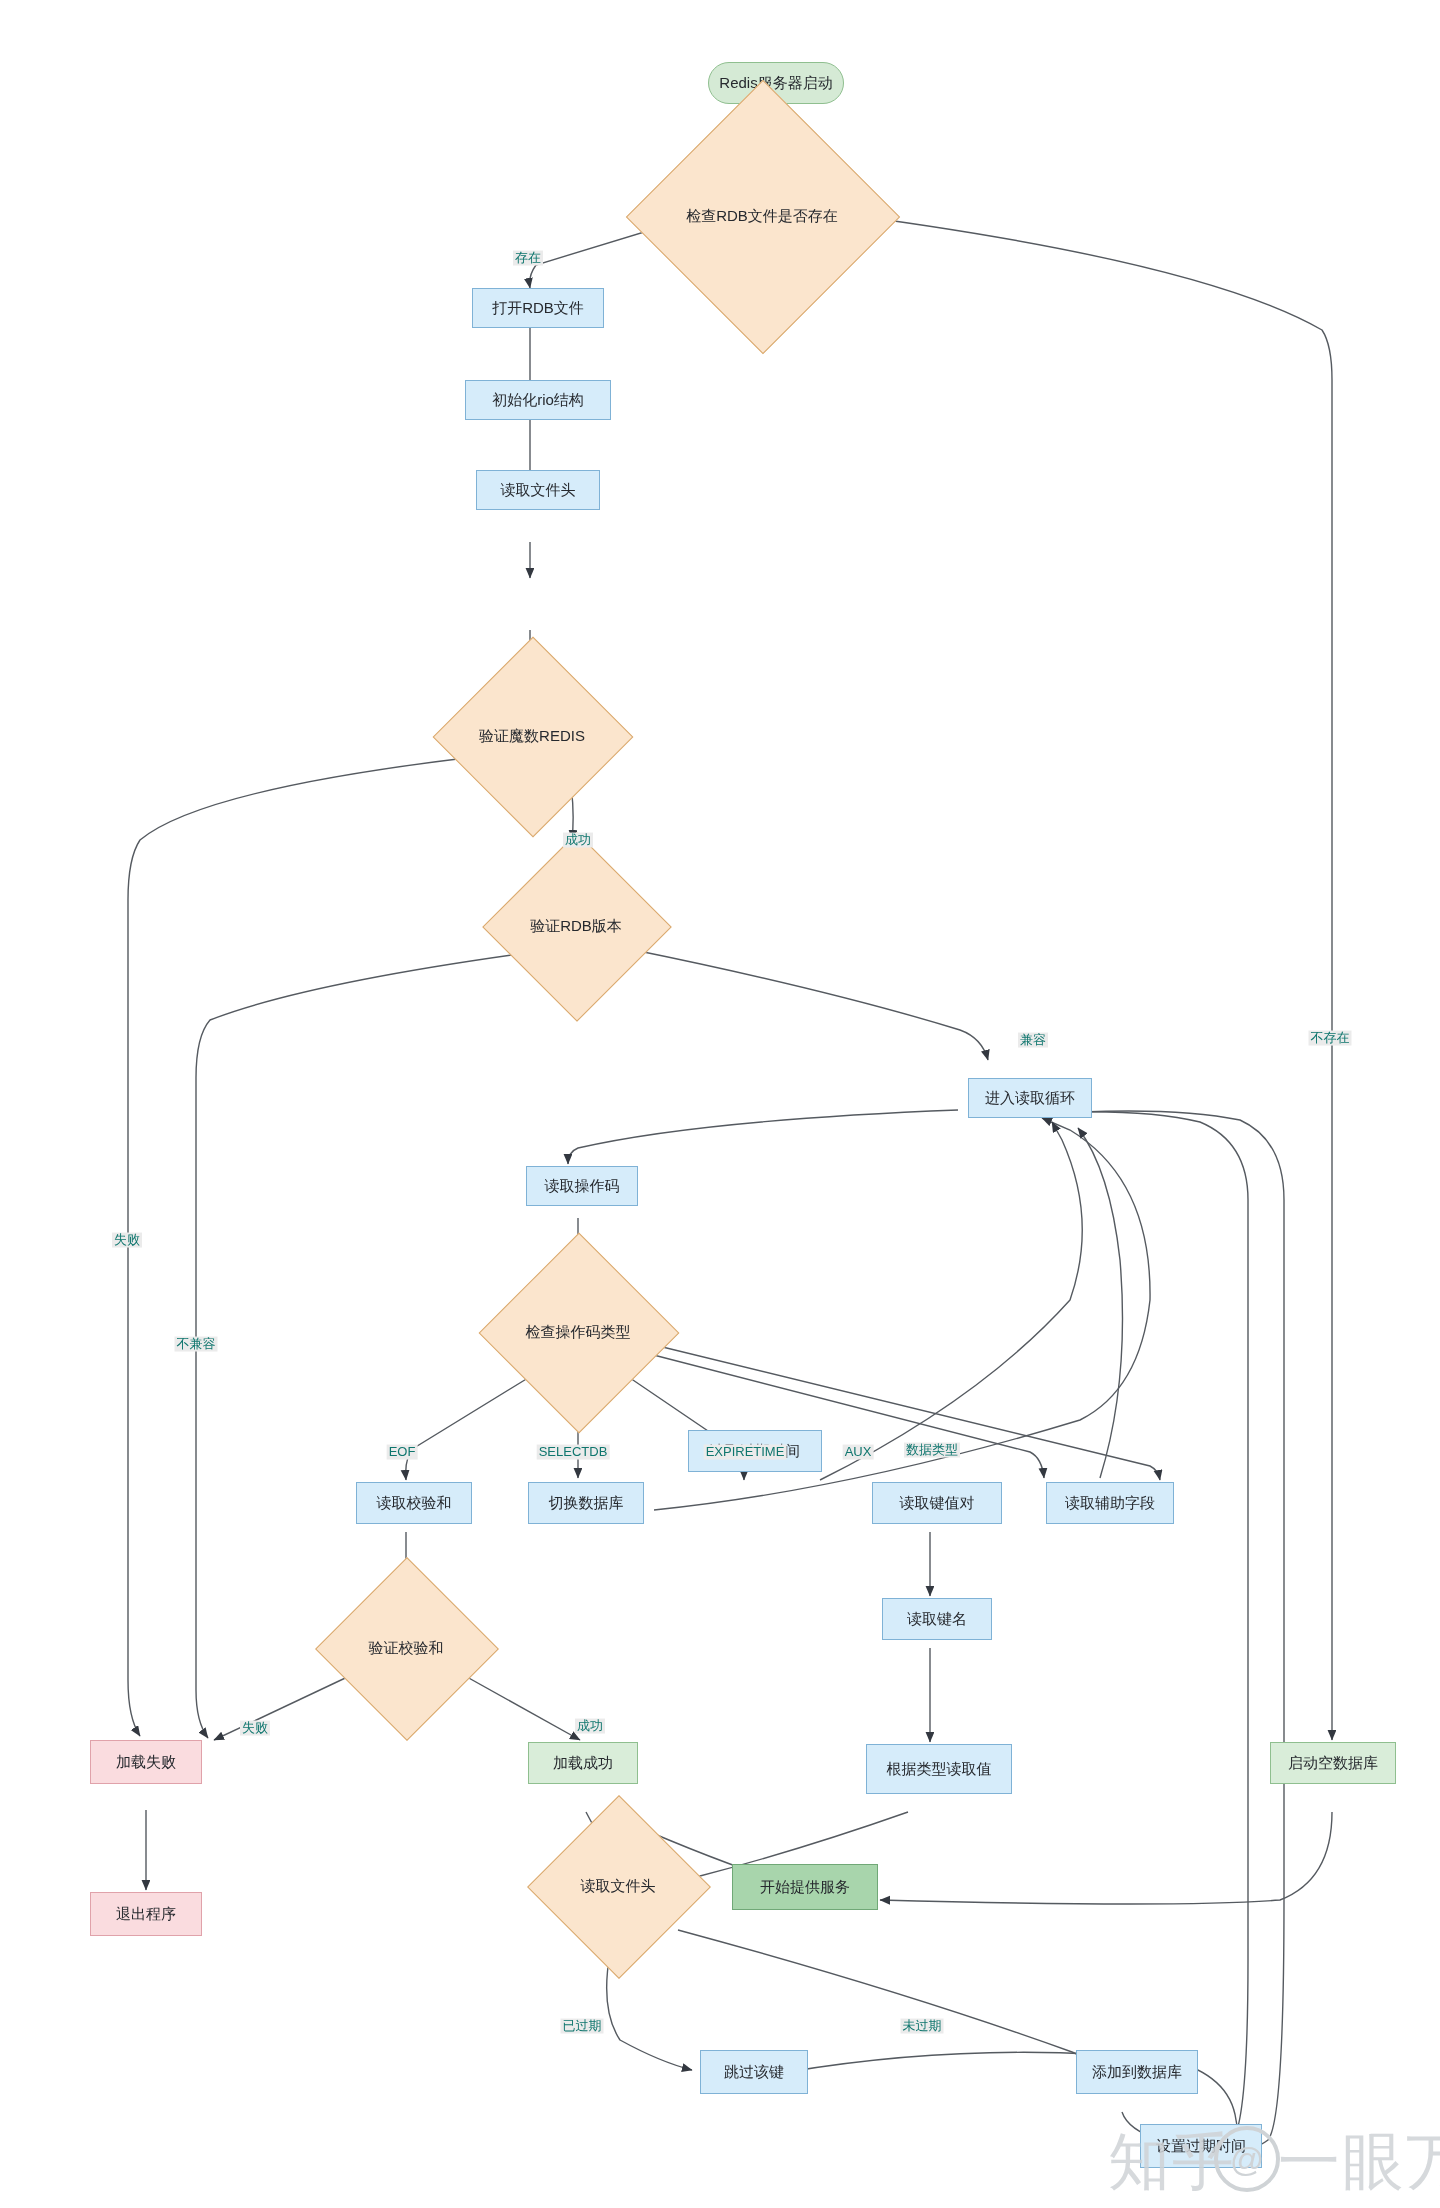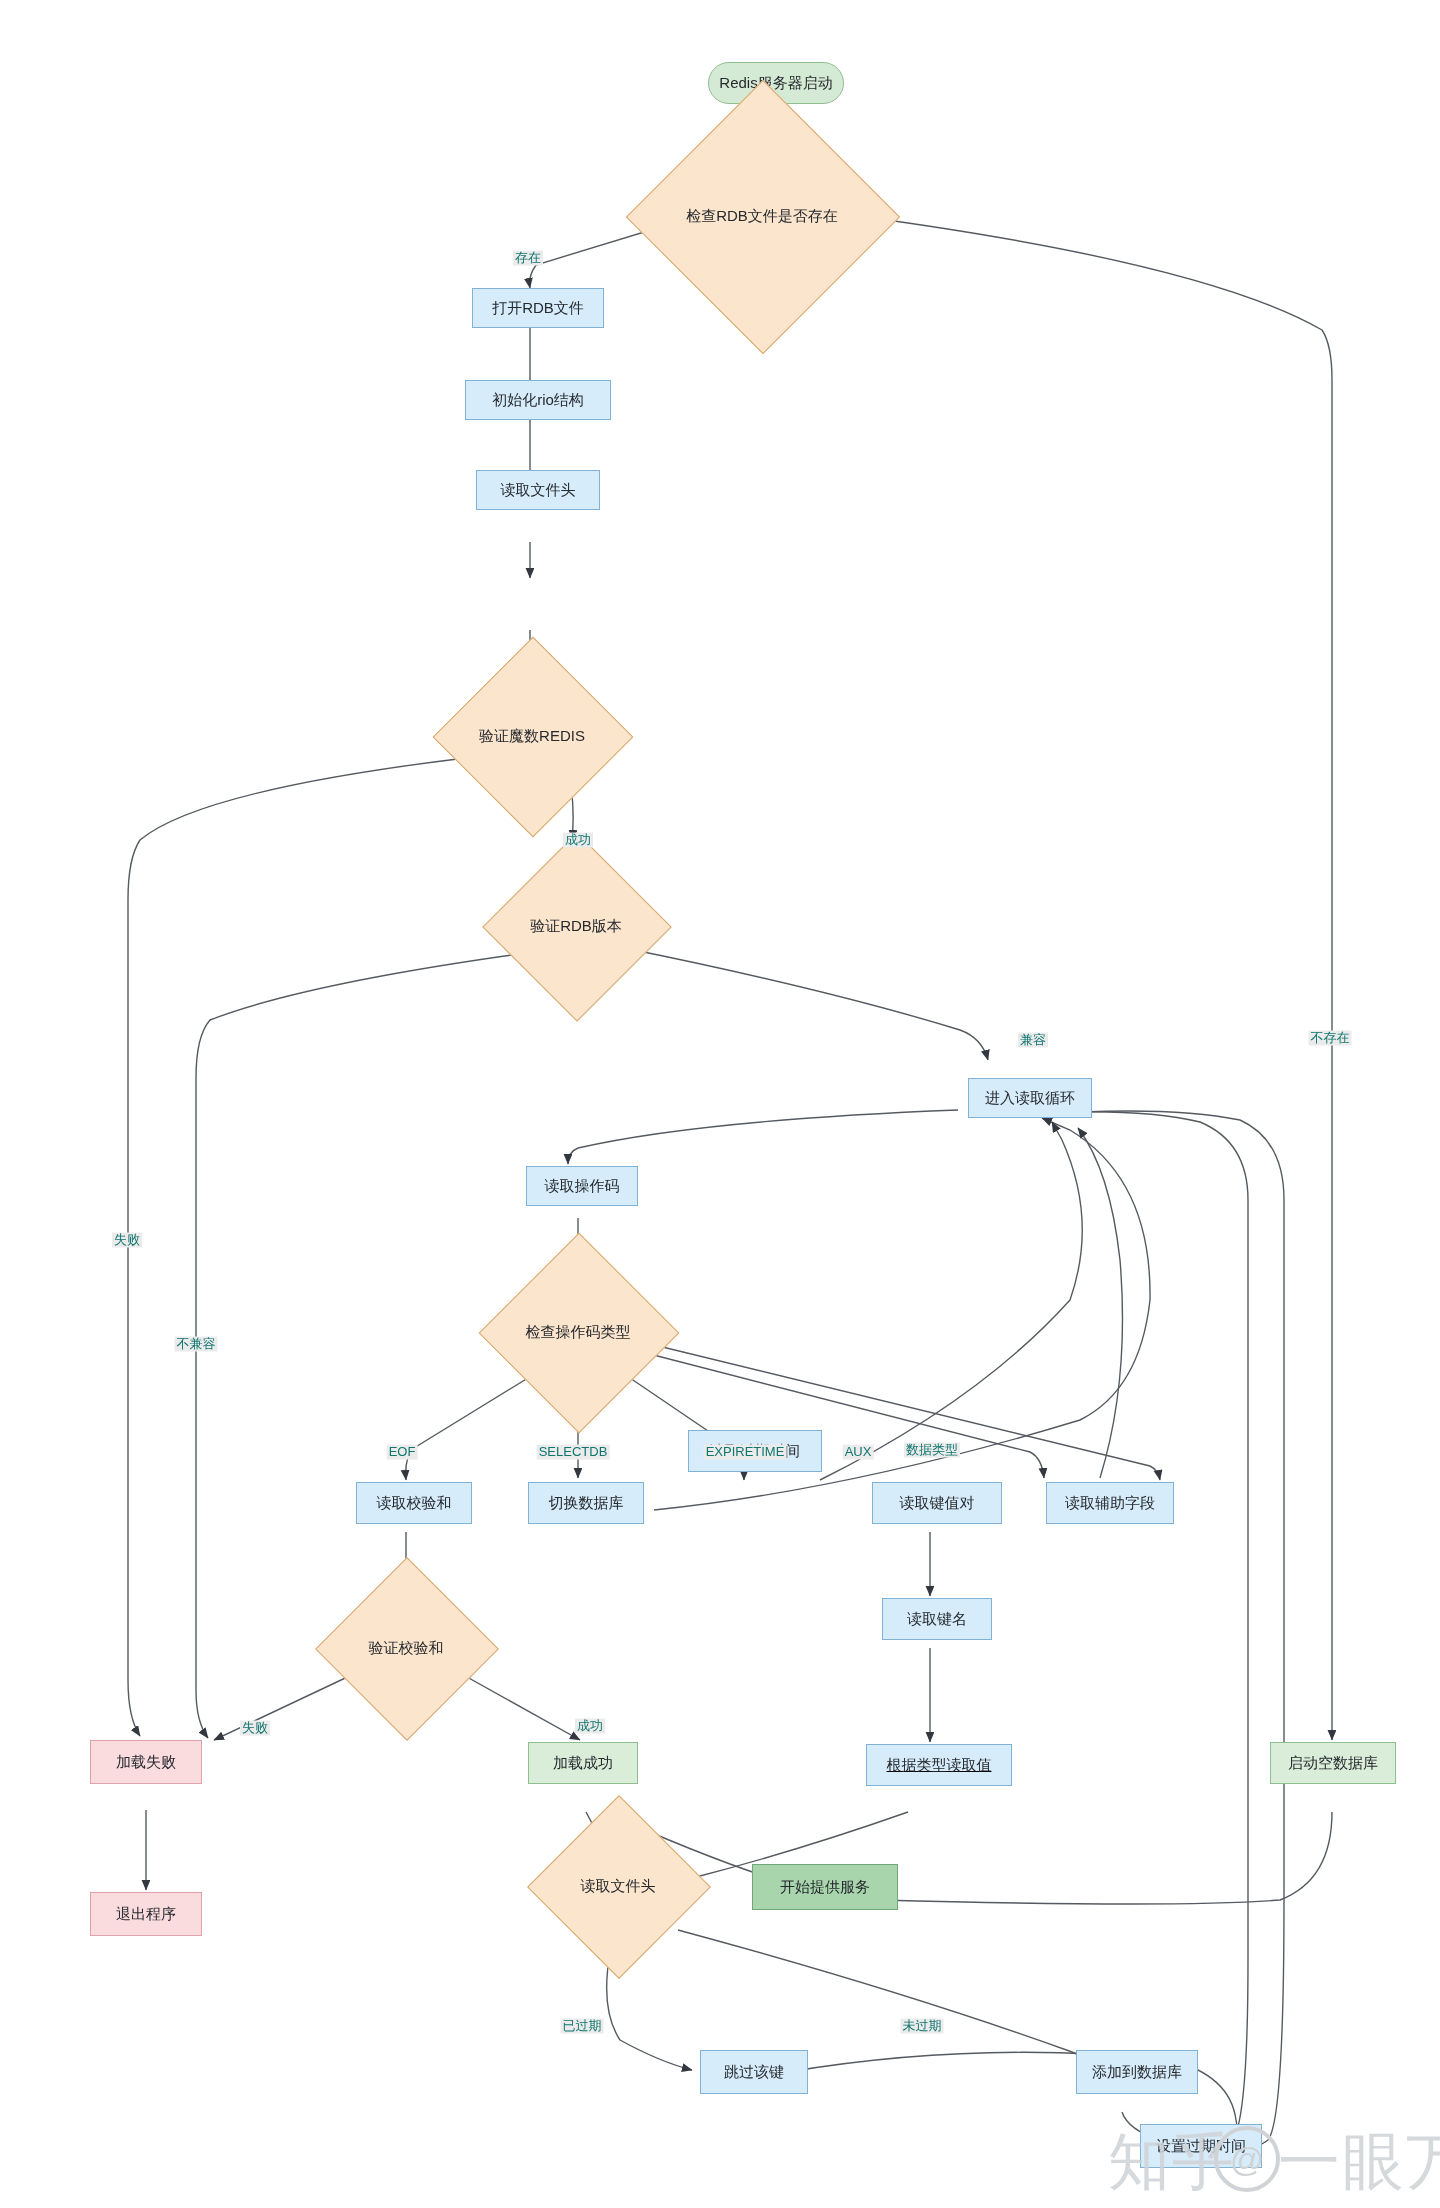--- a/index.html
+++ b/index.html
@@ -22,21 +22,21 @@
   }
   
   .n-proc{
     background:#d6ecfa;border:1px solid #7fb2d6;margin-left:8px;
   }
   
   .n-ok{
     background:#d9edd9;border:1px solid #8fbf8f;
   }
   .n-ok-strong{
-    background:#a8d5ac;border:1px solid #70a877;margin-left:20px;
+    background:#a8d5ac;border:1px solid #70a877;
   }
   
   .n-bad{
     background:#fadcdf;border:1px solid #e0a2aa;
   }
   
   .n-dec{
     background:transparent;border:none;
   }
   .n-dec .dia{
@@ -208,21 +208,21 @@
 
   <div class="node n-dec" style="left:342px;top:1584px;width:128px;height:128px;">
     <span class="dia"></span>
     <span class="lbl">验证校验和</span>
   </div>
 
   <div class="node n-proc" style="left:874px;top:1598px;width:110px;height:42px;">
     <span class="lbl">读取键名</span>
   </div>
 
-  <div class="node n-proc" style="left:858px;top:1744px;width:146px;height:42px;text-decoration:underline;">
+  <div class="node n-proc" style="left:858px;top:1744px;width:146px;height:50px;">
     <span class="lbl">根据类型读取值</span>
   </div>
 
   <div class="node n-bad" style="left:90px;top:1740px;width:112px;height:44px;">
     <span class="lbl">加载失败</span>
   </div>
 
   <div class="node n-ok" style="left:528px;top:1742px;width:110px;height:42px;">
     <span class="lbl">加载成功</span>
   </div>

